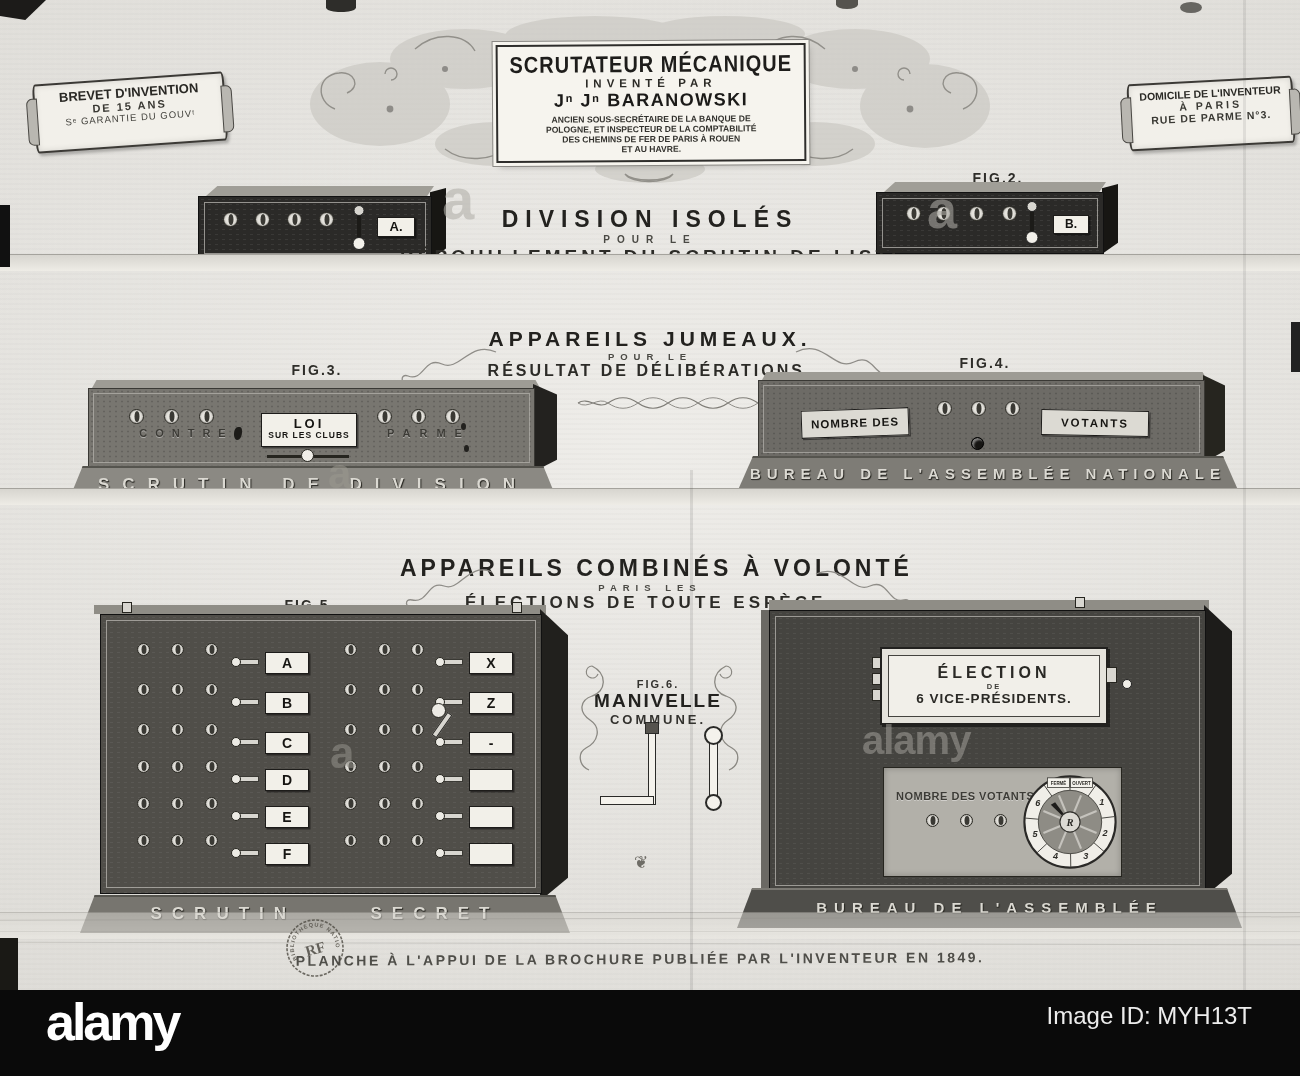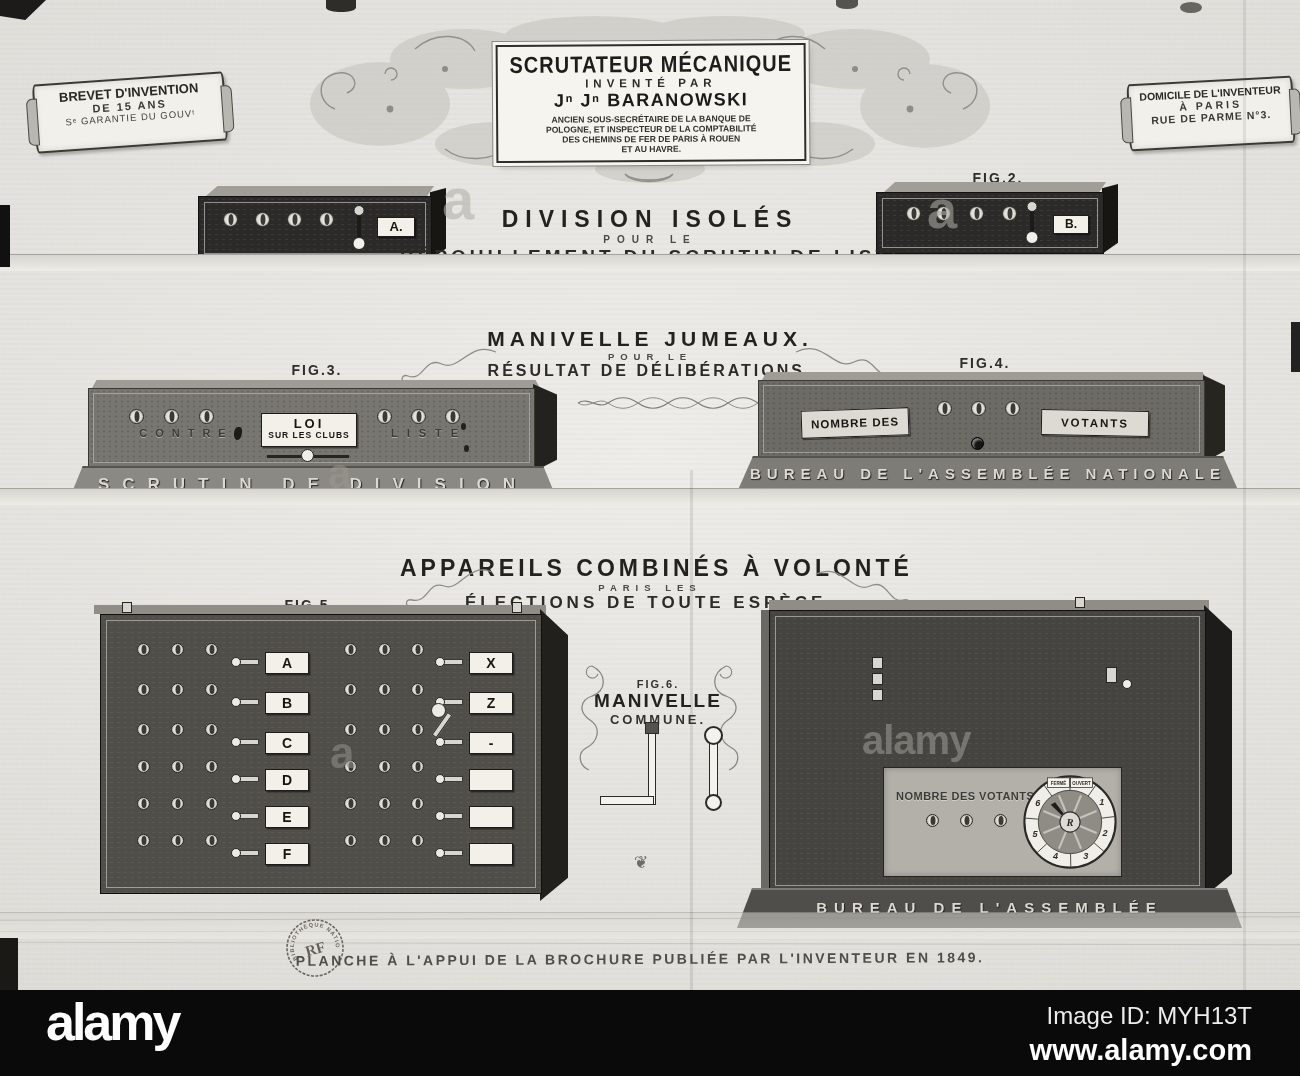--- a/index.html
+++ b/index.html
@@ -165,21 +165,21 @@
 
   <div class="abs ctr" style="left:400px;top:206px;width:500px;">
     <div class="h-main" style="font-size:23px;letter-spacing:7px;">DIVISION ISOLÉS</div>
     <div class="h-pour" style="font-size:10px;letter-spacing:7px;margin-top:1px;">POUR LE</div>
     <div class="h-sub" style="font-size:19px;letter-spacing:4px;margin-top:1px;">DÉPOUILLEMENT DU SCRUTIN DE LISTE</div>
   </div>
 
   <div class="shelf" style="top:254px;height:16px;"></div>
 
   <div class="abs ctr" style="left:420px;top:327px;width:460px;">
-    <div class="h-main" style="font-size:21px;letter-spacing:5px;">MANIVELLE JUMEAUX.</div>
+    <div class="h-main" style="font-size:21px;letter-spacing:5px;">APPAREILS JUMEAUX.</div>
     <div class="h-pour" style="font-size:9.5px;letter-spacing:6px;">POUR LE</div>
     <div class="h-sub" style="font-size:16px;letter-spacing:3px;">RÉSULTAT DE DÉLIBÉRATIONS.</div>
   </div>
   <svg class="abs" style="left:398px;top:338px" width="100" height="60">
     <path d="M98,14 C72,2 62,34 44,26 C26,18 26,44 10,38 c-8,-3 -8,9 1,8" stroke="#8f8d88" stroke-width="1.3" fill="none"></path>
   </svg>
   <svg class="abs" style="left:792px;top:334px" width="110" height="62">
     <path d="M4,18 C32,4 42,38 62,28 C82,18 82,46 100,40 c9,-3 8,10 -1,9" stroke="#8f8d88" stroke-width="1.3" fill="none"></path>
   </svg>
   <svg class="abs" style="left:576px;top:395px" width="220" height="16">
@@ -196,21 +196,21 @@
       <span class="dial" style="left:75px;top:20px;"></span>
       <span class="dial" style="left:110px;top:20px;"></span>
       <span class="eng abs" style="left:30px;top:38px;width:135px;font-size:11px;letter-spacing:8px;text-align:center;">CONTRE</span>
       <span class="plate" style="left:172px;top:24px;width:94px;height:32px;">
         <span style="display:block;font-size:13px;letter-spacing:3px;line-height:15px;margin-top:2px;">LOI</span>
         <span style="display:block;font-size:8.5px;letter-spacing:1px;line-height:9px;">SUR LES CLUBS</span>
       </span>
       <span class="dial" style="left:288px;top:20px;"></span>
       <span class="dial" style="left:322px;top:20px;"></span>
       <span class="dial" style="left:356px;top:20px;"></span>
-      <span class="eng abs" style="left:285px;top:38px;width:110px;font-size:11px;letter-spacing:9px;text-align:center;">LISTE</span>
+      <span class="eng abs" style="left:285px;top:38px;width:110px;font-size:11px;letter-spacing:9px;text-align:center;">PARME</span>
       <span class="abs" style="left:178px;top:66px;width:82px;height:2.5px;background:#26251f;"></span>
       <span class="abs" style="left:212px;top:60px;width:11px;height:11px;border-radius:50%;background:#f0eee8;border:1px solid #26251f;"></span>
       <span class="artifact" style="left:145px;top:38px;width:8px;height:13px;background:#1d1c19;border-radius:50% 30% 60% 40%;"></span>
       <span class="artifact" style="left:372px;top:34px;width:5px;height:7px;background:#22211e;border-radius:50%;"></span>
       <span class="artifact" style="left:375px;top:56px;width:5px;height:7px;background:#22211e;border-radius:50%;"></span>
     </div>
     <div class="base-tr" style="left:-20px;top:86px;width:490px;height:34px;background:#8b8983;">
       <span class="emb" style="font-size:17px;letter-spacing:13px;line-height:34px;">SCRUTIN DE DIVISION</span>
     </div>
   </div>
@@ -327,20 +327,24 @@
         <span class="dial sm" style="left:104px;top:4px;"></span>
         <span class="crank" style="left:138px;top:20px;"></span>
         <span class="plate" style="left:164px;top:13px;width:42px;height:20px;font-size:14px;line-height:20px;">F</span>
         <span class="dial sm" style="left:243px;top:4px;"></span>
         <span class="dial sm" style="left:277px;top:4px;"></span>
         <span class="dial sm" style="left:310px;top:4px;"></span>
         <span class="crank" style="left:342px;top:20px;"></span>
         <span class="plate" style="left:368px;top:13px;width:42px;height:20px;font-size:14px;line-height:20px;"></span>
       </div>
     </div>
+    <div class="base-tr" style="left:0;top:290px;width:490px;height:36px;background:#77756f;">
+      <span class="emb" style="font-size:17px;letter-spacing:10px;line-height:34px;margin-right:70px;">SCRUTIN</span>
+      <span class="emb" style="font-size:17px;letter-spacing:10px;line-height:34px;">SECRET</span>
+    </div>
   </div>
 
   <div class="abs ctr" style="left:578px;top:678px;width:160px;">
     <div style="font-size:11px;letter-spacing:2px;color:#33322e;font-weight:bold;">FIG.6.</div>
     <div style="font-size:19px;font-weight:bold;letter-spacing:2px;color:#23221f;">MANIVELLE</div>
     <div style="font-size:13px;letter-spacing:3px;color:#33322e;font-weight:bold;">COMMUNE.</div>
   </div>
   <svg class="abs" style="left:562px;top:660px" width="44" height="140">
     <path d="M30,6 c16,8 14,26 0,30 c-12,4 -14,16 -2,24 c12,8 8,22 -4,28 c-9,5 -7,18 3,22" stroke="#8a8882" stroke-width="1.3" fill="none"></path>
     <path d="M30,6 a6,6 0 1 0 6,8" stroke="#8a8882" stroke-width="1.2" fill="none"></path>
@@ -361,20 +365,27 @@
   <div class="abs" style="left:745px;top:600px;width:500px;height:335px;">
     <div class="mtop" style="left:24px;top:0;width:440px;height:10px;background:#8f8d86;"></div>
     <span class="tab" style="left:330px;top:-3px;width:8px;height:9px;"></span>
     <div class="mside" style="left:459px;top:5px;width:28px;height:292px;clip-path:polygon(0 0,100% 9%,100% 92%,0 100%);background:#1d1c1a;"></div>
     <div class="abs" style="left:16px;top:10px;width:8px;height:280px;background:#6b6964;"></div>
     <div class="face-dark" style="left:24px;top:10px;width:435px;height:280px;background:radial-gradient(rgba(255,255,255,.06) 1px, transparent 1.4px) 0 0/7px 5px,#454440;">
 
       <span class="tab" style="left:102px;top:46px;width:9px;height:10px;"></span>
       <span class="tab" style="left:102px;top:62px;width:9px;height:10px;"></span>
       <span class="tab" style="left:102px;top:78px;width:9px;height:10px;"></span>
+      <div class="abs ctr" style="left:110px;top:36px;width:224px;height:74px;background:#e5e3dc;border:2px solid #22211f;box-shadow:2px 2px 0 rgba(0,0,0,.5);">
+        <div class="abs" style="inset:6px;border:1px solid #44433f;background:#f1efe9;">
+          <div style="font-size:16px;font-weight:bold;letter-spacing:4px;color:#2a2925;margin-top:8px;">ÉLECTION</div>
+          <div style="font-size:7.5px;letter-spacing:2px;color:#3a3934;font-weight:bold;">DE</div>
+          <div style="font-size:13.5px;font-weight:bold;letter-spacing:1px;color:#2a2925;">6 VICE-PRÉSIDENTS.</div>
+        </div>
+      </div>
       <span class="tab" style="left:336px;top:56px;width:9px;height:14px;"></span>
       <span class="abs" style="left:352px;top:68px;width:8px;height:8px;border-radius:50%;background:#f0eee8;border:1px solid #222;"></span>
 
       <div class="abs" style="left:113px;top:156px;width:237px;height:108px;background:#b2b0a9;border:1.5px solid #26251f;box-shadow:inset 0 0 6px rgba(0,0,0,.25);">
         <span class="abs eng" style="left:12px;top:22px;font-size:11px;letter-spacing:.5px;">NOMBRE DES VOTANTS</span>
         <span class="dial sm" style="left:42px;top:46px;"></span>
         <span class="dial sm" style="left:76px;top:46px;"></span>
         <span class="dial sm" style="left:110px;top:46px;"></span>
 
         <svg class="abs" style="left:138px;top:6px" width="96" height="96" viewBox="0 0 100 100">
@@ -450,16 +461,15 @@
   <div class="artifact" style="left:0;top:205px;width:10px;height:62px;background:#111;"></div>
   <div class="artifact" style="left:1291px;top:322px;width:9px;height:50px;background:#222;"></div>
   <div class="artifact" style="left:0;top:938px;width:18px;height:52px;background:#1a1915;"></div>
   <div class="artifact" style="left:690px;top:470px;width:3px;height:520px;background:rgba(60,58,54,.12);"></div>
   <div class="artifact" style="left:1243px;top:0;width:3px;height:990px;background:rgba(60,58,54,.10);"></div>
 
   <div class="bar">
     <div class="logo">alamy</div>
     <div class="rt">
       <div class="id">Image ID: MYH13T</div>
-      <div class="url">www.alamy.com</div>
     </div>
   </div>
 </div>
 
 </body></html>

